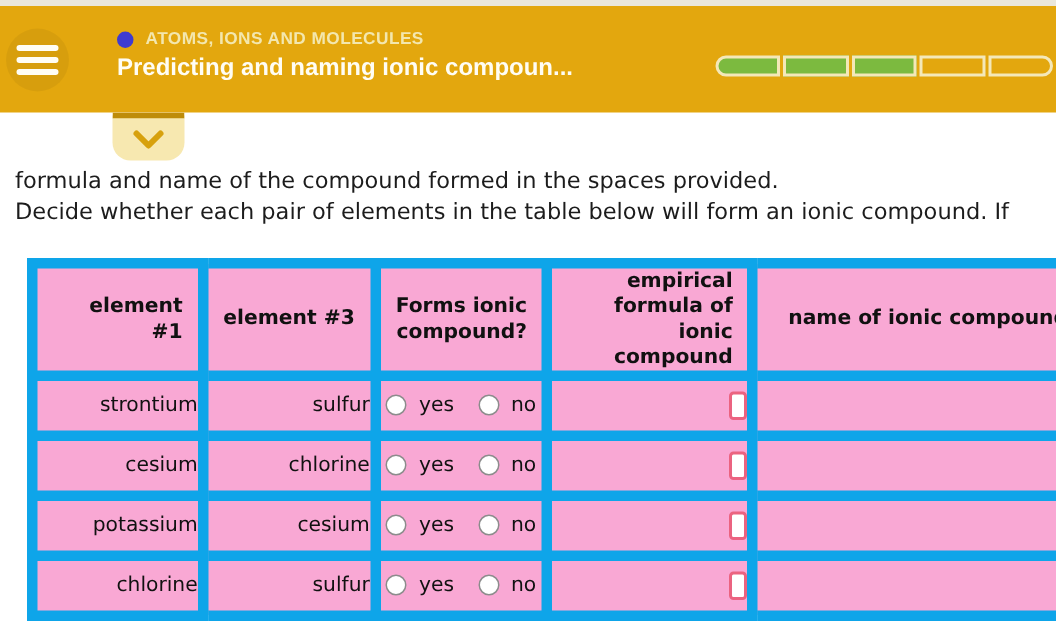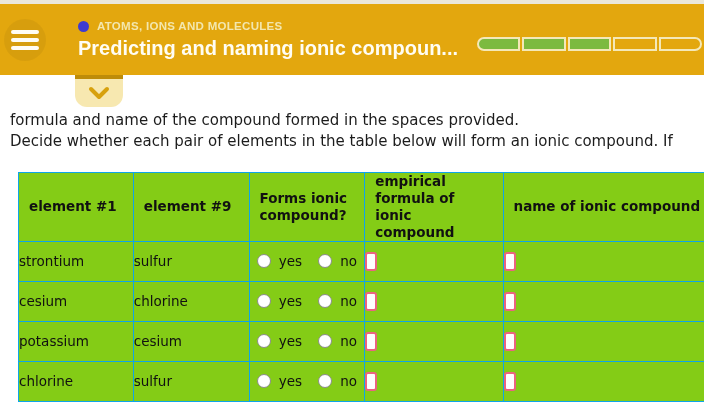--- a/index.html
+++ b/index.html
@@ -16,21 +16,21 @@
               background:rgba(0,0,0,0.05); border:none; cursor:pointer;
               display:flex; flex-direction:column; justify-content:center; align-items:center; gap:4px; }
   .menu-btn span { display:block; width:28px; height:4px; background:#FFFDF4; border-radius:2px; }
 
   .header-text { position:absolute; left:78px; top:16px; }
   .category-line { display:flex; align-items:center; gap:8px; }
   .category-dot { width:11px; height:11px; border-radius:50%; background:#3E3BD1; }
   .category-label { font-family:"Liberation Sans",sans-serif; font-weight:bold; font-size:11.5px;
                     letter-spacing:.3px; color:#F3E7AE; }
   .header-title { margin-top:5px; font-family:"Liberation Sans",sans-serif; font-weight:bold;
-                  font-size:20px; color:#FFFDF4; }
+                  font-size:16px; color:#FFFDF4; }
 
   
   .progress { position:absolute; left:477px; top:33px; width:225px; height:14px; display:flex; gap:2px; }
   .progress .seg { flex:1; border:2px solid #F4E8B8; background:transparent; }
   .progress .seg.filled { background:#7CBA3F; }
   .progress .seg:first-child { border-radius:7px 0 0 7px; }
   .progress .seg:last-child { border-radius:0 7px 7px 0; }
 
   
   .expand-btn { position:absolute; left:75px; top:75px; width:48px; height:32px;
@@ -39,22 +39,22 @@
                 display:flex; align-items:center; justify-content:center; }
 
   
   .instruction { position:absolute; left:10px; top:110px; width:694px; overflow:hidden;
                  font-size:15px; line-height:21px; color:#1c1c1c; }
   .instruction div { white-space:nowrap; }
 
   
   .table-wrap { position:absolute; left:18px; top:172px; width:686px; overflow:hidden; }
   table { border-collapse:collapse; table-layout:fixed; width:711px; color:#111; }
-  th, td { border:1px solid #0ea5e9; text-align:left; vertical-align:middle;
-           font-size:13.5px; background:#84cc16; }
+  th, td { border:7px solid #0ea5e9; text-align:right; vertical-align:middle;
+           font-size:13.5px; background:#f9a8d4; }
   th { font-weight:bold; height:64px; padding:0 10px; line-height:1.25; }
   td { height:40px; }
   col.c1 { width:112px; } col.c2 { width:113px; } col.c3 { width:113px; }
   col.c4 { width:135px; } col.c5 { width:220px; }
   th .hwrap { display:inline-block; max-width:114px; }
 
   .radio-group { display:flex; align-items:center; justify-content:center; gap:16px; }
   .radio-opt { display:flex; align-items:center; gap:8px; cursor:pointer; }
   .radio-circle { width:14px; height:14px; border:1px solid #8c8c8c; border-radius:50%;
                   background:#fff; display:inline-block; }
@@ -107,21 +107,21 @@
       <colgroup>
           <col class="c1">
           <col class="c2">
           <col class="c3">
           <col class="c4">
           <col class="c5">
         </colgroup>
       <tbody>
           <tr>
         <th>element #1</th>
-        <th>element #9</th>
+        <th>element #3</th>
         <th>
           <span class="hwrap">Forms ionic compound?</span>
         </th>
         <th>
           <span class="hwrap">empirical formula of ionic compound</span>
         </th>
         <th>name of ionic compound</th>
       </tr>
 
       <tr>

